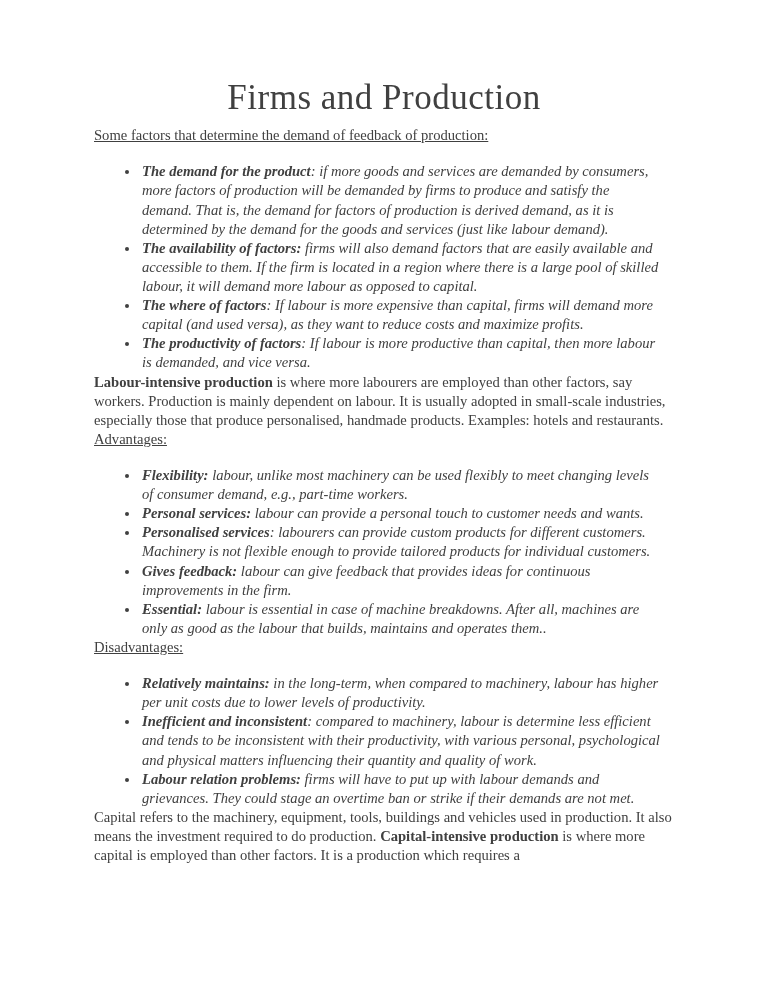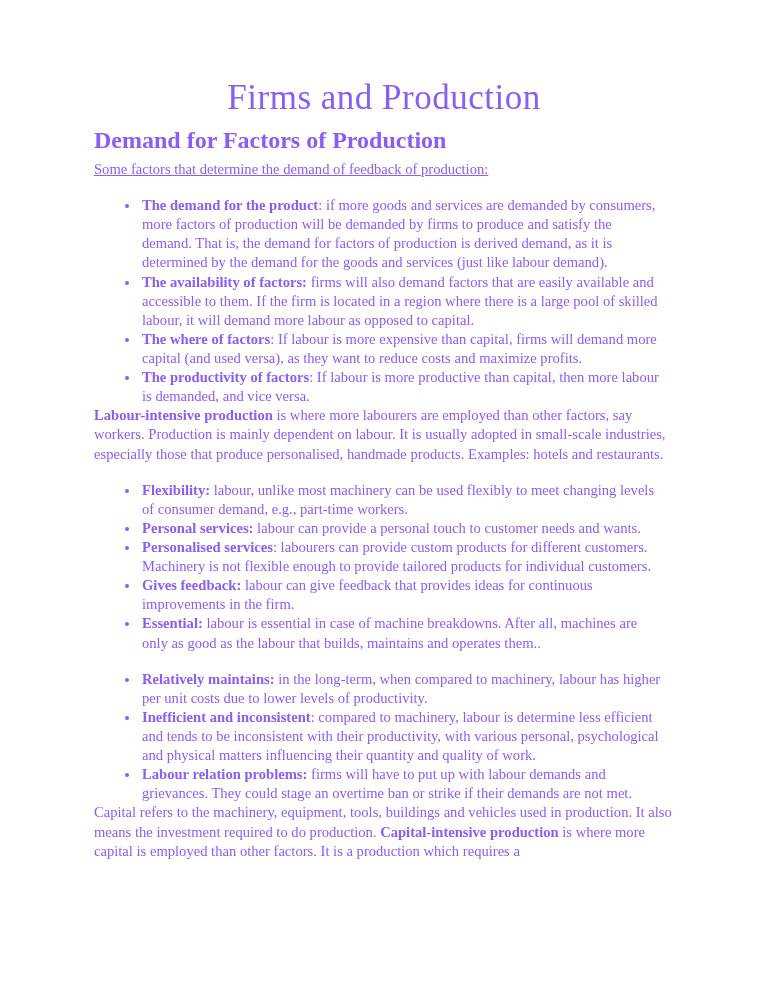--- a/index.html
+++ b/index.html
@@ -9,21 +9,21 @@
   }
   .page {
     width: 768px;
     height: 994px;
     box-sizing: border-box;
     background: #ffffff;
     padding: 78px 94px 40px 94px;
     font-family: "Liberation Serif", serif;
     font-size: 14.6px;
     line-height: 1.31;
-    color: #8b5cf6;
+    color: #404040;
     overflow: hidden;
   }
   h1.doc-title {
     font-size: 35px;
     font-weight: 400;
     text-align: center;
     margin: 0 0 8px 0;
     line-height: 1.15;
     letter-spacing: 0.5px;
   }
@@ -41,59 +41,61 @@
   }
   p {
     margin: 0;
   }
   .u {
     text-decoration: underline;
   }
   ul.doc-list {
     margin: 17px 12px 0 0;
     padding: 0 0 0 46px;
+    font-style: italic;
   }
   ul.doc-list li {
     margin: 0;
     padding-left: 2px;
   }
   strong.lead {
     font-weight: 700;
   }
 </style>
 </head>
 <body>
 
 <div class="page">
 
   <h1 class="doc-title">Firms and Production</h1>
 
-  <h2 class="main-heading">Demand for Factors of Production</h2>
 
   <p><span class="u">Some factors that determine the demand of feedback of production:</span></p>
 
   <ul class="doc-list">
     <li><strong class="lead">The demand for the product</strong><span>: if more goods and services are demanded by consumers, more factors of production will be demanded by firms to produce and satisfy the demand. That is, the demand for factors of production is derived demand, as it is determined by the demand for the goods and services (just like labour demand).</span></li>
     <li><strong class="lead">The availability of factors:</strong><span> firms will also demand factors that are easily available and accessible to them. If the firm is located in a region where there is a large pool of skilled labour, it will demand more labour as opposed to capital.</span></li>
     <li><strong class="lead">The where of factors</strong><span>: If labour is more expensive than capital, firms will demand more capital (and used versa), as they want to reduce costs and maximize profits.</span></li>
     <li><strong class="lead">The productivity of factors</strong><span>: If labour is more productive than capital, then more labour is demanded, and vice versa.</span></li>
   </ul>
 
 
   <p><strong class="lead">Labour-intensive production</strong><span> is where more labourers are employed than other factors, say workers. Production is mainly dependent on labour. It is usually adopted in small-scale industries, especially those that produce personalised, handmade products. Examples: hotels and restaurants.</span></p>
 
+  <p><span class="u">Advantages:</span></p>
 
   <ul class="doc-list">
     <li><strong class="lead">Flexibility:</strong><span> labour, unlike most machinery can be used flexibly to meet changing levels of consumer demand, e.g., part-time workers.</span></li>
     <li><strong class="lead">Personal services:</strong><span> labour can provide a personal touch to customer needs and wants.</span></li>
     <li><strong class="lead">Personalised services</strong><span>: labourers can provide custom products for different customers. Machinery is not flexible enough to provide tailored products for individual customers.</span></li>
     <li><strong class="lead">Gives feedback:</strong><span> labour can give feedback that provides ideas for continuous improvements in the firm.</span></li>
     <li><strong class="lead">Essential:</strong><span> labour is essential in case of machine breakdowns. After all, machines are only as good as the labour that builds, maintains and operates them..</span></li>
   </ul>
 
+  <p><span class="u">Disadvantages:</span></p>
 
   <ul class="doc-list">
     <li><strong class="lead">Relatively maintains:</strong><span> in the long-term, when compared to machinery, labour has higher per unit costs due to lower levels of productivity.</span></li>
     <li><strong class="lead">Inefficient and inconsistent</strong><span>: compared to machinery, labour is determine less efficient and tends to be inconsistent with their productivity, with various personal, psychological and physical matters influencing their quantity and quality of work.</span></li>
     <li><strong class="lead">Labour relation problems:</strong><span> firms will have to put up with labour demands and grievances. They could stage an overtime ban or strike if their demands are not met.</span></li>
   </ul>
 
   <p><span>Capital refers to the machinery, equipment, tools, buildings and vehicles used in production. It also means the investment required to do production. </span><strong class="lead">Capital-intensive production</strong><span> is where more capital is employed than other factors. It is a production which requires a</span></p>
 
 </div>

